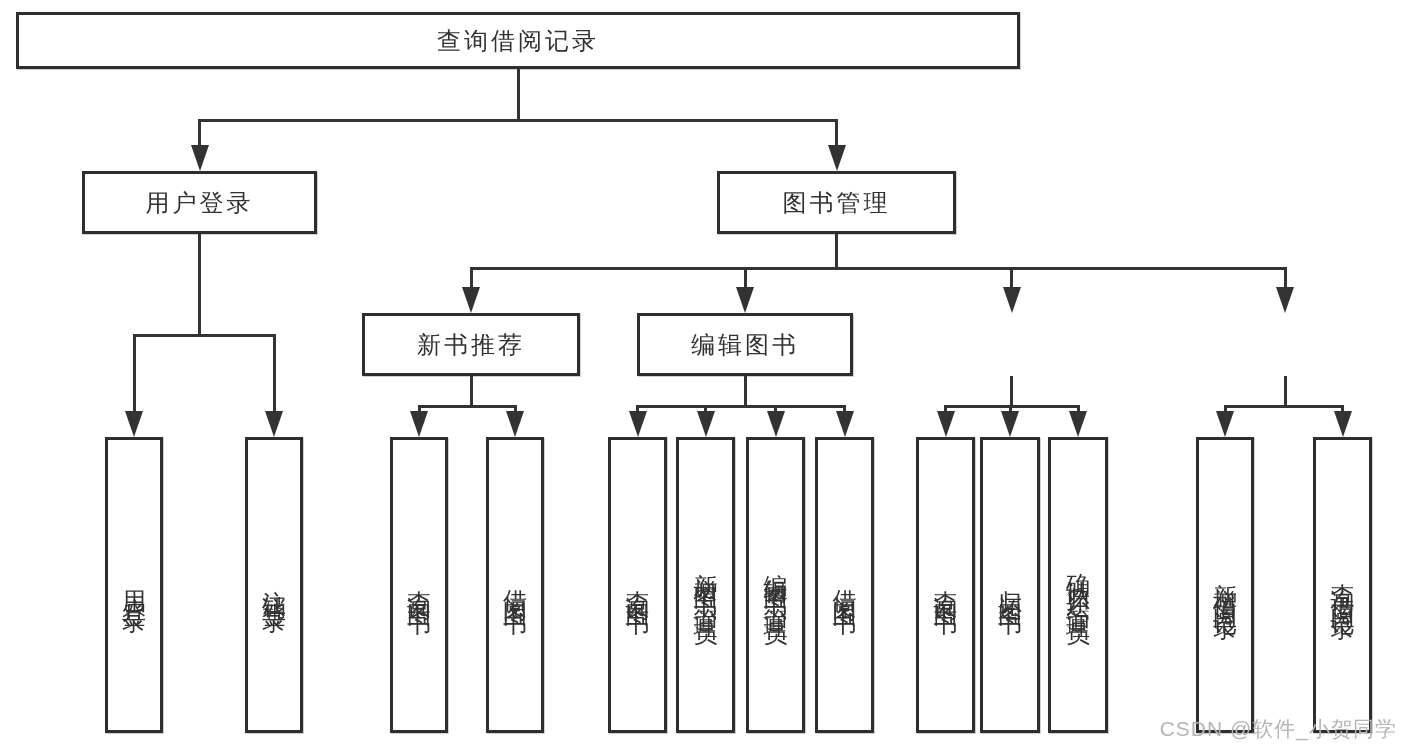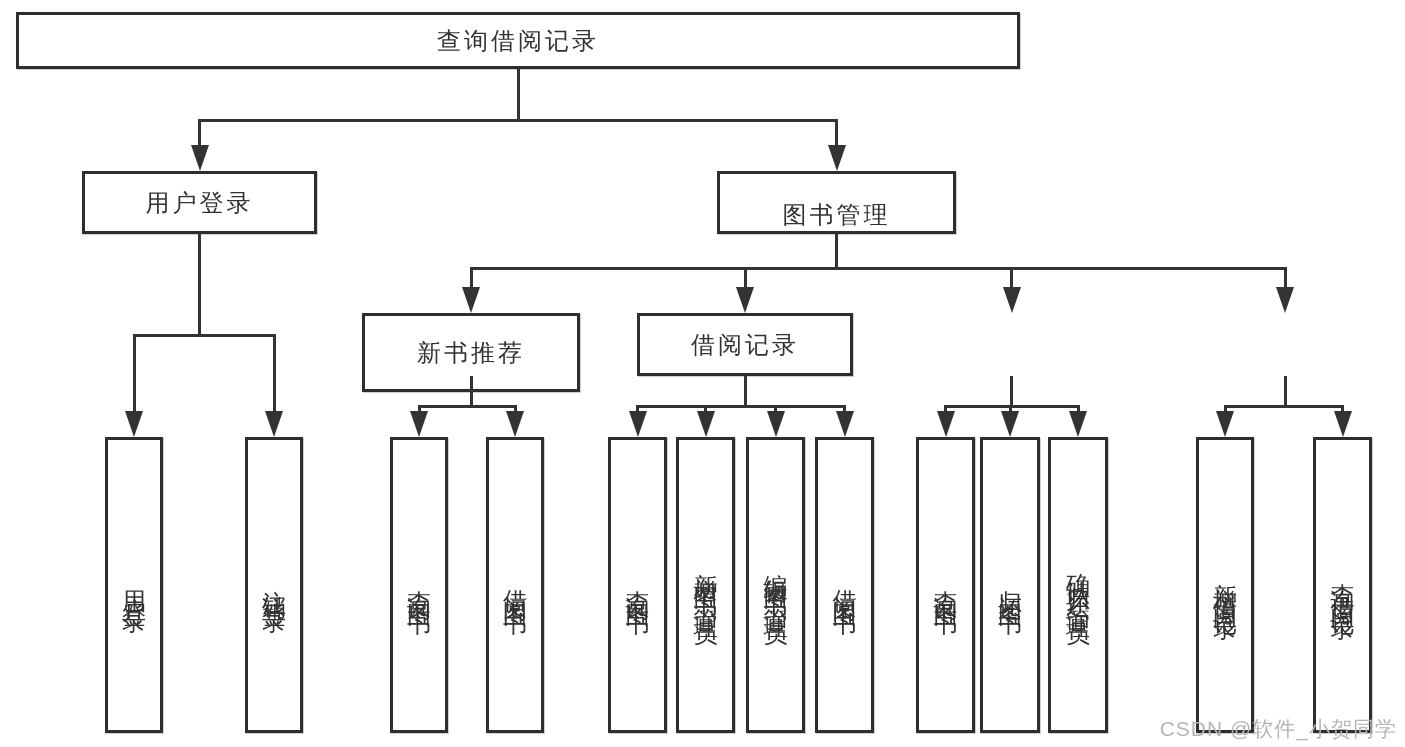--- a/index.html
+++ b/index.html
@@ -65,28 +65,28 @@
 <body>
 
 <div id="canvas">
   <div class="watermark">CSDN @软件_小贺同学</div>
 <div class="node h" style="left: 16px; top: 12px; width: 1004px; height: 57px;">
       <span>查询借阅记录</span>
     </div>
     <div class="node h" style="left: 82px; top: 171px; width: 235px; height: 63px;">
       <span>用户登录</span>
     </div>
-    <div class="node h" style="left: 717px; top: 171px; width: 239px; height: 63px; align-items: flex-end;">
+    <div class="node h" style="left: 717px; top: 171px; width: 239px; height: 63px;">
       <span>图书管理</span>
     </div>
-    <div class="node h" style="left: 362px; top: 313px; width: 218px; height: 79px;">
+    <div class="node h" style="left: 362px; top: 313px; width: 218px; height: 63px;">
       <span>新书推荐</span>
     </div>
     <div class="node h" style="left: 637px; top: 313px; width: 216px; height: 63px;">
-      <span>借阅记录</span>
+      <span>编辑图书</span>
     </div>
     <div class="node v" style="left: 105px; top: 437px; width: 58px; height: 296px;">
       <span>用户登录</span>
     </div>
     <div class="node v" style="left: 245px; top: 437px; width: 58px; height: 296px;">
       <span>注销登录</span>
     </div>
     <div class="node v" style="left: 390px; top: 437px; width: 58px; height: 296px;">
       <span>查询图书</span>
     </div>

